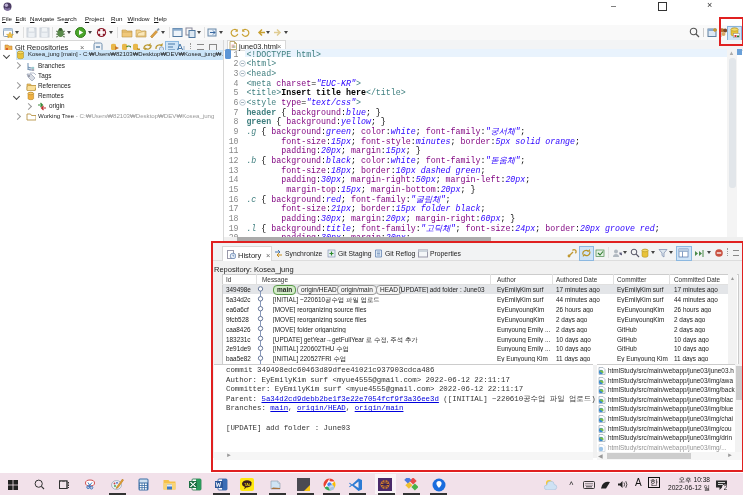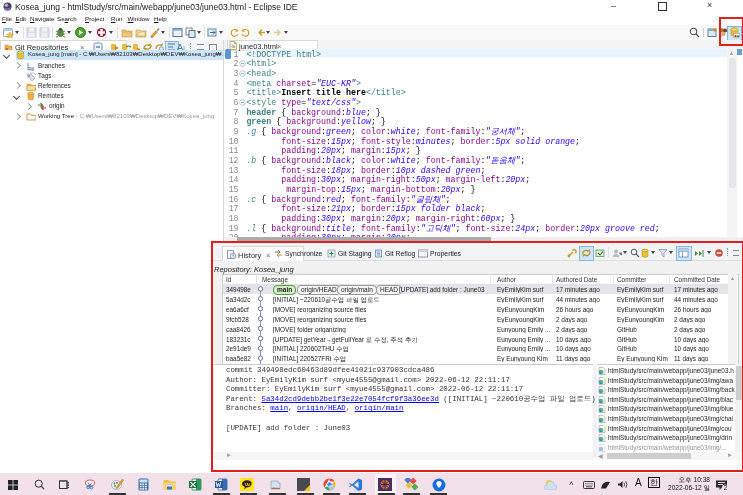--- a/index.html
+++ b/index.html
@@ -11,21 +11,21 @@
 
 #title{left:0;top:0;width:743px;height:13px;background:#fff;font-size:8.5px;color:#1a1a1a;}
 #menu{left:0;top:13px;width:743px;height:12px;background:#fff;font-size:6.2px;color:#111;}
 #menu span{position:absolute;top:2px;}
 #toolbar{left:0;top:25px;width:743px;height:15px;background:#f9f9f9;border-bottom:1px solid #e8e8e8;}
 .tsep{position:absolute;top:2px;width:1px;height:11px;background:#e0e0e0;}
 .dd{position:absolute;top:6px;width:0;height:0;border-left:2.5px solid transparent;border-right:2.5px solid transparent;border-top:3px solid #444;}
 
 #wb{left:0;top:40px;width:743px;height:418px;background:#f1f1f1;}
 .tabrow{position:absolute;left:0;top:0;height:13px;width:100%;background:#f3f4f5;border-bottom:1px solid #ddd;}
-.tab{position:absolute;top:0;height:12px;background:#fff;border:1px solid #d8d8d8;border-bottom:none;font-size:7.5px;color:#222;padding-left:32px;}
+.tab{position:absolute;top:0;height:12px;background:#fff;border:1px solid #d8d8d8;border-bottom:none;font-size:7.5px;color:#222;}
 
 #lpanel{left:0;top:0;width:223px;height:418px;background:#fff;border-right:1px solid #d8d8d8;}
 .trow{position:absolute;left:0;width:223px;height:10.15px;font-size:6.4px;color:#1c1c1c;white-space:nowrap;overflow:hidden;}
 
 #editor{left:224px;top:0;width:519px;height:202px;background:#fff;overflow:hidden;}
 #code{position:absolute;left:22.4px;top:9.7px;font-family:"Liberation Mono",monospace;font-size:8.3px;line-height:9.65px;white-space:pre;color:#000;}
 #lnums{position:absolute;left:0px;top:9.7px;width:14.5px;text-align:right;white-space:pre;font-family:"Liberation Mono",monospace;font-size:8.2px;line-height:9.65px;color:#888;}
 .t{color:#3f7f7f;}
 .tb{color:#3f7f7f;font-weight:normal;}
 .p{color:#7f007f;}
@@ -53,21 +53,20 @@
 </style>
 </head>
 <body>
 <div id="scr">
   <div id="title" class="abs">
     <svg class="ic" style="left:3px;top:2px" width="9" height="9">
         <circle cx="4.5" cy="4.5" r="4" fill="#4a3b63"></circle>
         <circle cx="3.4" cy="3.2" r="1.7" fill="#b9aed0"></circle>
         <path d="M1 7 A4.5 4.5 0 0 0 8 7 L6.2 5.4 A2.5 2.5 0 0 1 2.6 5.6 Z" fill="#7f6fa0"></path>
       </svg>
-    <span class="lbl" style="left:15px;top:2px;">Kosea_jung - htmlStudy/src/main/webapp/june03/june03.html - Eclipse IDE</span>
     <span class="lbl" style="left:611px;top:1px;color:#333;font-size:9px;">–</span>
     <span class="lbl" style="left:658px;top:2px;width:7px;height:7px;border:1px solid #333;"></span>
     <span class="lbl" style="left:707px;top:0px;color:#333;font-size:9px;">×</span>
   </div>
   <div id="menu" class="abs">
     <span style="left:2px;"><u>F</u>ile</span>
     <span style="left:15.4px;"><u>E</u>dit</span>
     <span style="left:30px;"><u>N</u>avigate</span>
     <span style="left:57px;">Se<u>a</u>rch</span>
     <span style="left:85px;"><u>P</u>roject</span>
@@ -450,21 +449,21 @@
           <path d="M9 2 v7" stroke="#4a8a4a" stroke-width="1"></path>
         </svg>
       <div class="dd" style="left:494px;top:9px;"></div>
       <svg class="ic" style="left:501px;top:6px" width="10" height="10">
           <circle cx="5" cy="5" r="3.8" fill="#c85040"></circle>
           <path d="M2.8 5 h4.4" stroke="#fff" stroke-width="1.3"></path>
         </svg>
       <div class="lbl" style="left:514px;top:6px;width:1px;height:8px;border-left:1px dotted #999;"></div>
       <div class="lbl" style="left:520px;top:8px;width:6px;height:4px;border-top:1px solid #888;border-bottom:1px solid #888;"></div>
       <div class="lbl" style="left:529px;top:7px;width:6px;height:6px;border:1px solid #888;"></div>
-      <span class="lbl" style="left:1px;top:23px;font-size:7.5px;color:#222;font-style:italic;">Repository: Kosea_jung</span>
+      <span class="lbl" style="left:1px;top:23px;font-size:7.5px;color:#222;">Repository: Kosea_jung</span>
 
       <div style="position:absolute;left:9px;top:31.5px;width:515px;height:90.5px;background:#fff;border:1px solid #ccc;border-bottom:none;"></div>
       <div class="hdr lbl" style="left:13px;top:34px;">Id</div>
       <div class="hdr lbl" style="left:49px;top:34px;">Message</div>
       <div class="hdr lbl" style="left:284px;top:34px;">Author</div>
       <div class="hdr lbl" style="left:343px;top:34px;">Authored Date</div>
       <div class="hdr lbl" style="left:404px;top:34px;">Committer</div>
       <div class="hdr lbl" style="left:461px;top:34px;">Committed Date</div>
       <div class="hsep" style="left:42.5px;top:32px;width:1px;height:10px;"></div>
       <div class="hsep" style="left:277px;top:32px;width:1px;height:10px;"></div>

